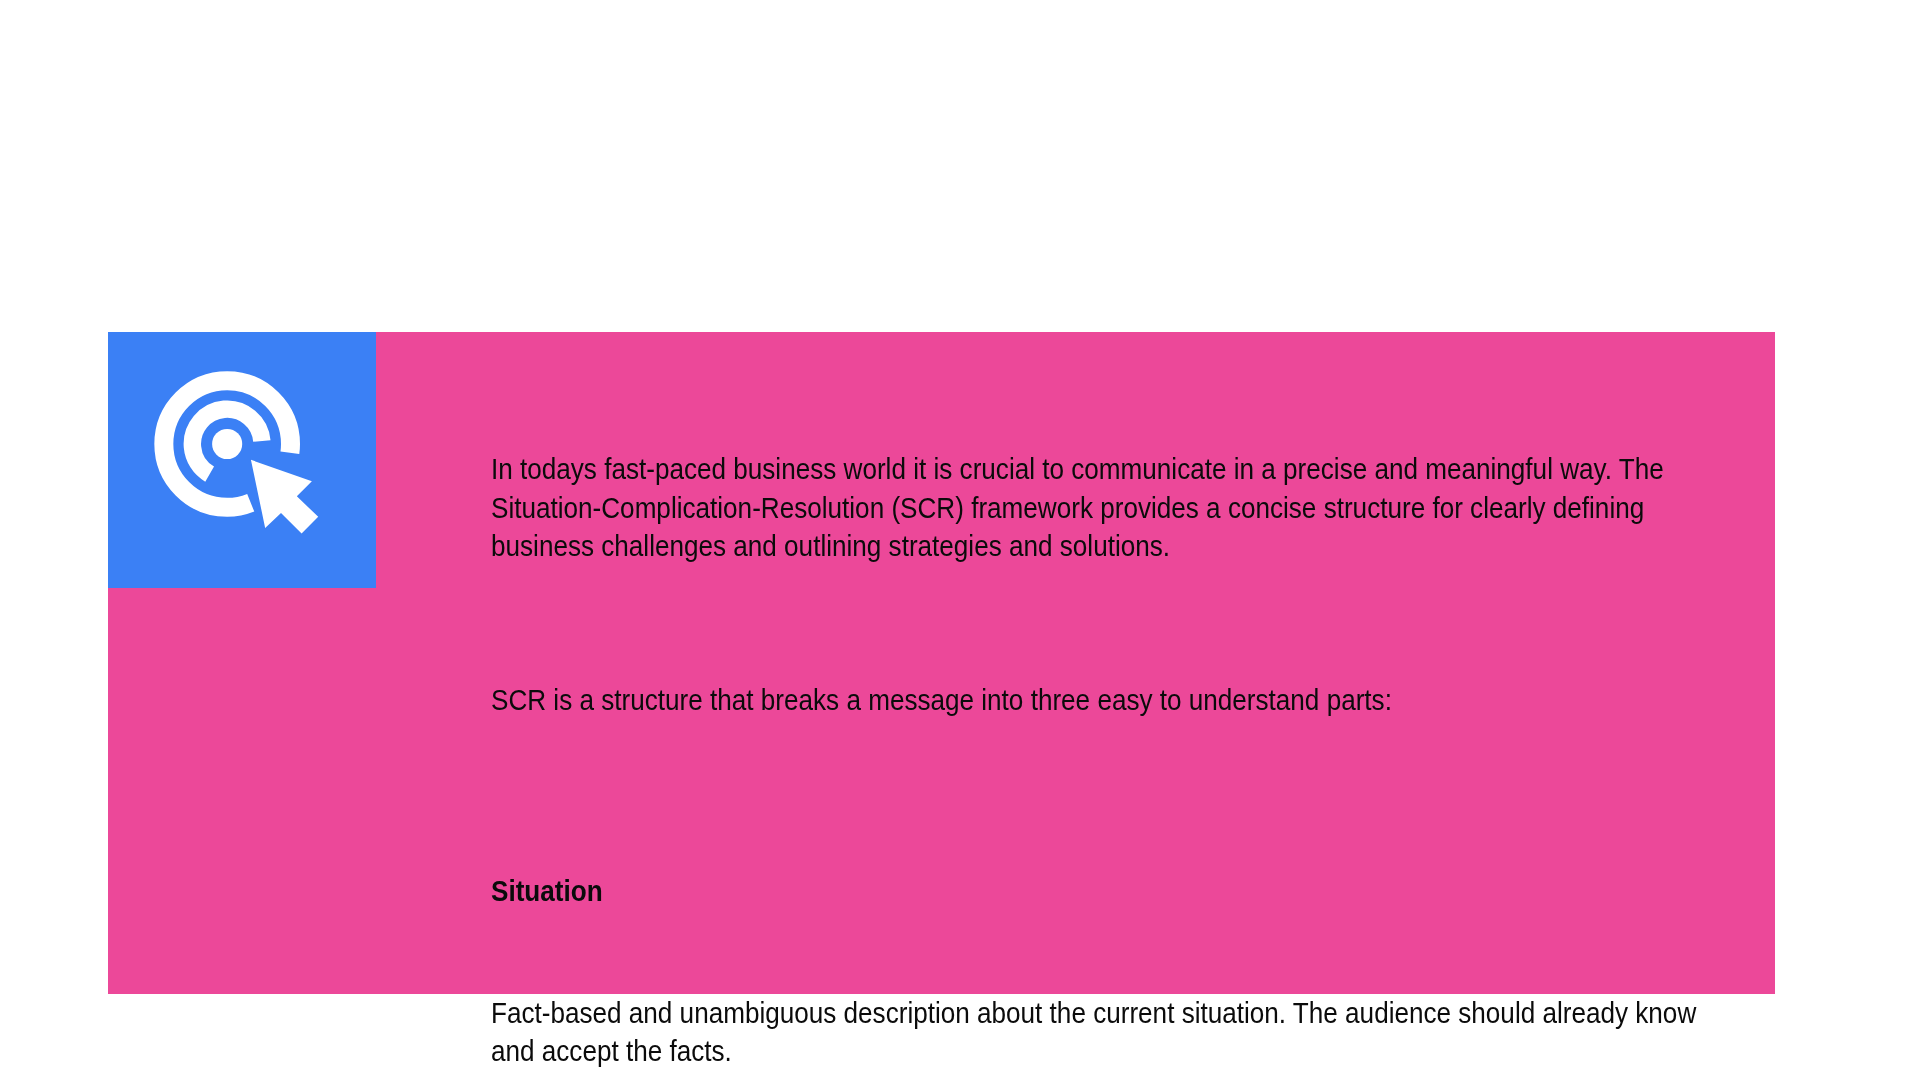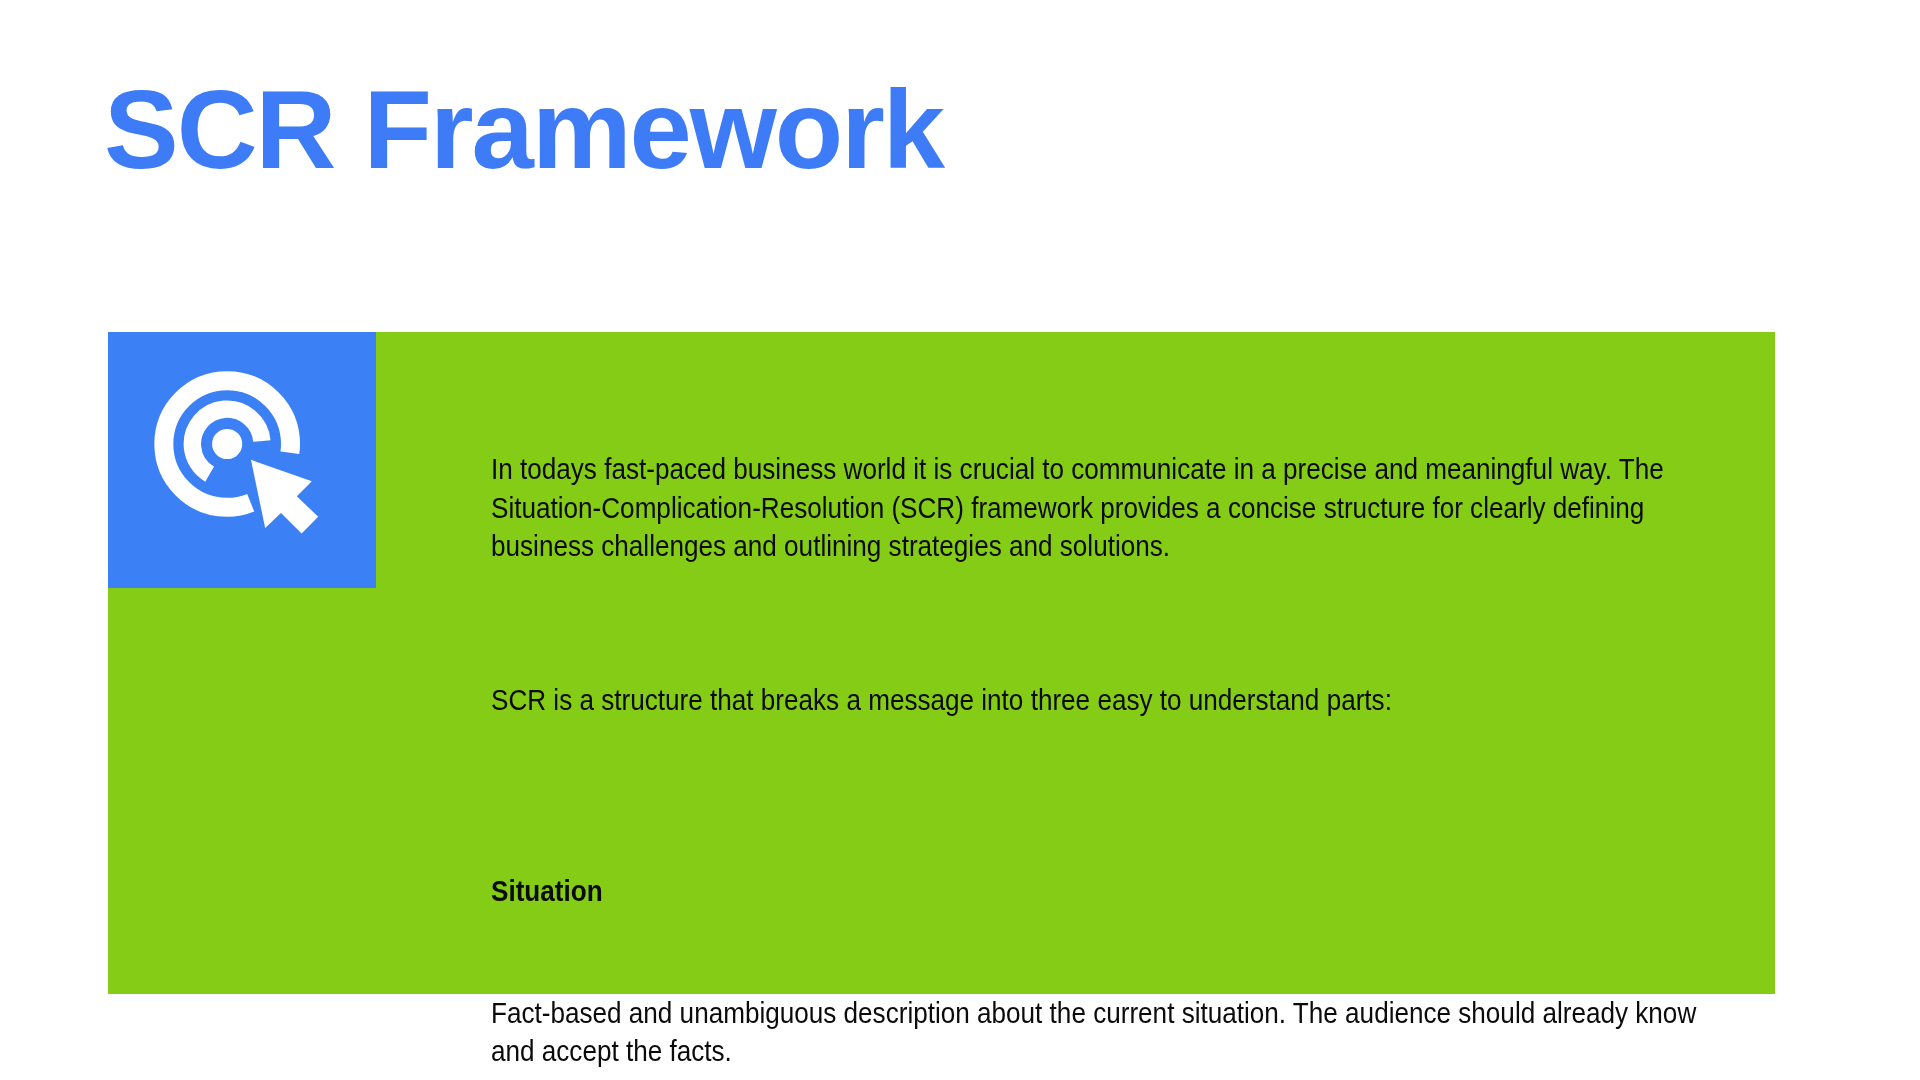--- a/index.html
+++ b/index.html
@@ -63,21 +63,21 @@
     white-space: nowrap;
   }
 
   
   .panel {
     position: absolute;
     left: 108px;
     top: 332px;
     width: 1667px;
     height: 662px;
-    background: #84cc16;
+    background: #ec4899;
   }
   .icon-tile {
     position: absolute;
     left: 0;
     top: 0;
     width: 268px;
     height: 256px;
     background: #3b80f5;
   }
   .tile-svg {
@@ -104,21 +104,20 @@
     margin: 0;
   }
   .mt-lg { margin-top: 37px; }
   .sec-body { margin: 6px 0 0 0; }
 </style>
 </head>
 <body>
 
 <div class="slide">
 
-  <div class="title">SCR Framework</div>
 
 
   <div class="panel">
 
     <div class="icon-tile">
       <svg class="tile-svg" width="190" height="190" viewBox="0 0 120 120" fill="none">
         <circle cx="50" cy="48" r="40" stroke="#ffffff" stroke-width="12" stroke-dasharray="5.6 41.9 300"></circle>
         <circle cx="50" cy="48" r="22" stroke="#ffffff" stroke-width="11" stroke-dasharray="0 48 300" transform="rotate(-5 50 48)"></circle>
         <circle cx="50" cy="48" r="9.5" fill="#ffffff"></circle>
         <path d="M65 58 L74 101 L84 91.5 L97 104.5 L107.5 94 L94 81 L103.5 71.5 Z" fill="#ffffff"></path>

